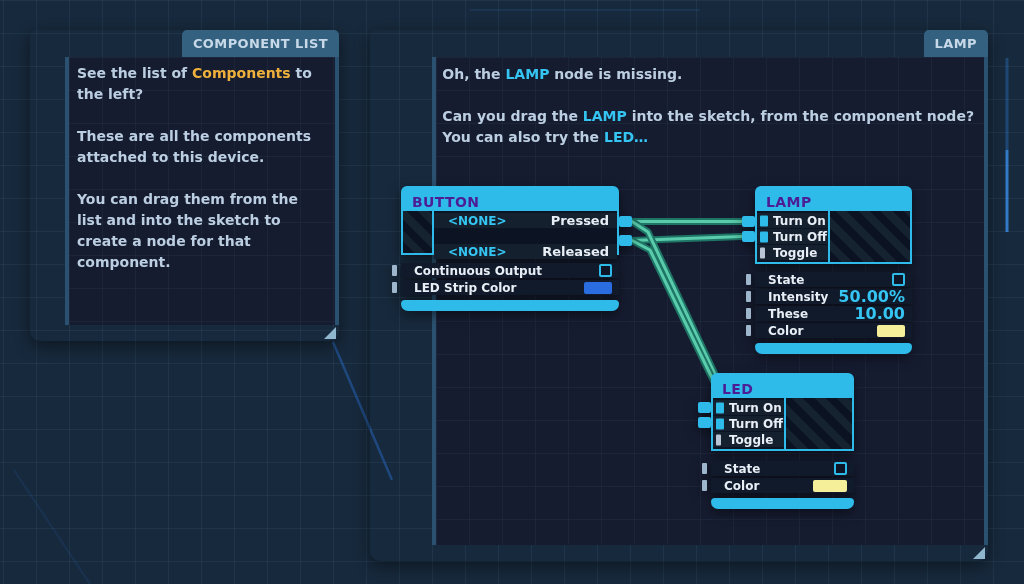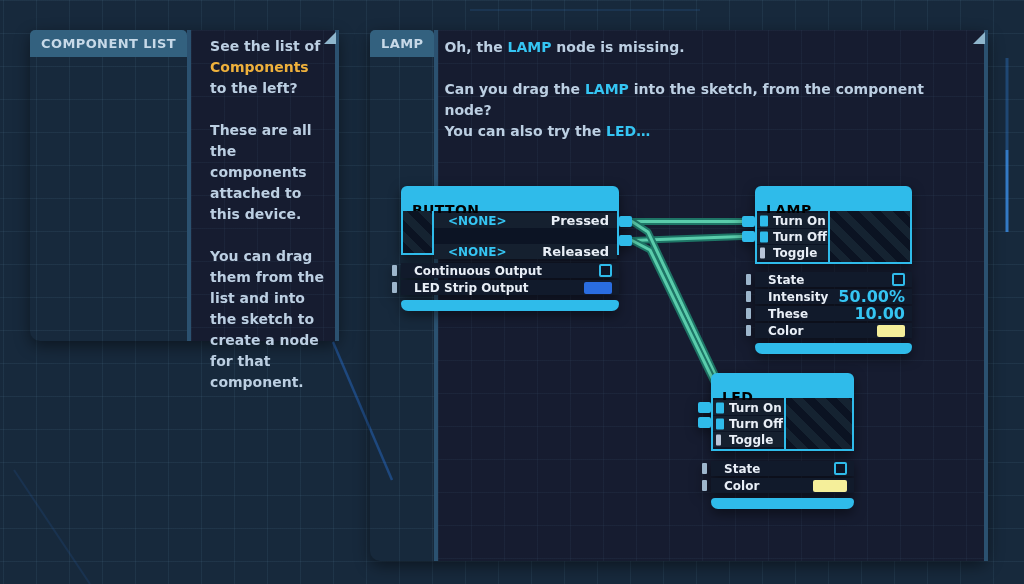--- a/index.html
+++ b/index.html
@@ -10,50 +10,50 @@
     background-color:#17293c;
     background-image:
       linear-gradient(rgba(130,185,225,0.08) 1px, transparent 1px),
       linear-gradient(90deg, rgba(130,185,225,0.08) 1px, transparent 1px);
     background-size:33px 33px;
     background-position:3px door 0;
     background-position:3px 0;
   }
   .decor{position:absolute;inset:0;z-index:0;}
   
-  .panel{position:absolute;display:flex;flex-direction:row;z-index:1;
-    border-radius:6px 6px 10px 10px;box-shadow:0 5px 16px rgba(0,0,0,.45);}
+  .panel{position:absolute;display:flex;flex-direction:column;z-index:1;
+    border-radius:6px 6px 10px 10px;box-shadow:0 5px 16px rgba(0,0,0,.45);align-items:flex-end;}
   .panel-header{height:27px;background:#33617f;color:#c7d9e8;font-weight:bold;
     font-size:13px;letter-spacing:.4px;display:flex;align-items:center;
     padding:0 11px;border-radius:5px 5px 0 0;}
   .panel-body{flex:1;background-color:#161c30;position:relative;
     border-left:4px solid #2b5170;border-right:4px solid #2b5170;
     background-image:
       linear-gradient(rgba(130,185,225,0.05) 1px, transparent 1px),
       linear-gradient(90deg, rgba(130,185,225,0.05) 1px, transparent 1px);
     background-size:33px 33px;
     color:#bccfe2;font-size:14px;font-weight:bold;line-height:21px;}
   .panel-footer{height:16px;background:#3a6a8b;border-radius:0 0 9px 9px;position:relative;}
   .grip{position:absolute;right:3px;bottom:2px;width:0;height:0;border-style:solid;
     border-width:0 0 12px 12px;border-color:transparent transparent #8fb6cd transparent;}
   .left-panel{left:30px;top:30px;width:309px;height:311px;}
   .right-panel{left:370px;top:30px;width:618px;height:531px;}
-  .left-panel .panel-body{padding:6px 8px 0 19px;}
+  .left-panel .panel-body{padding:6px 8px 0 8px;margin-left:35px;}
   .right-panel .panel-body{padding:7px 10px 0 6px;}
   .panel-body p{margin:0 0 21px 0;}
   .right-panel .panel-body .p1{}
   .right-panel .panel-body .p2,.right-panel .panel-body .p3{margin-bottom:0;}
   .hl-orange{color:#efb13c;}
   .hl-cyan{color:#35c5f3;}
   
   .wires{position:absolute;inset:0;z-index:2;pointer-events:none;}
   
   .node{position:absolute;z-index:3;filter:drop-shadow(0 4px 6px rgba(0,0,0,.5));}
-  .node-header{background:#2fbbea;color:#000000;font-weight:bold;font-size:14px;
-    height:25px;line-height:25px;padding:12px 11px;border-radius:6px 6px 0 0;letter-spacing:.4px;}
+  .node-header{background:#2fbbea;color:#4c1d95;font-weight:bold;font-size:14px;
+    height:25px;line-height:25px;padding:4px 11px;border-radius:6px 6px 0 0;letter-spacing:.4px;}
   .node-io{border:2px solid #2fbbea;border-top:none;background:#0c1424;display:flex;}
   .hatch{background:repeating-linear-gradient(45deg,#0b1322 0 8px,#152331 8px 16px);}
   
   .io-left{width:31px;border-right:2px solid #2fbbea;}
   .io-rows{flex:1;display:flex;flex-direction:column;gap:16px;padding:2px 0;}
   .io-row{flex:1;background:#15202f;display:flex;align-items:center;
     justify-content:space-between;padding:0 8px 0 14px;}
   .none-val{color:#35c5f3;font-weight:bold;font-size:12px;}
   .io-label{color:#e8eef6;font-weight:bold;font-size:13px;}
   
@@ -165,21 +165,21 @@
       </div>
     </div>
     <div class="props">
       <div class="prop-row">
         <span class="prop-tab"></span>
         <span class="prop-label">Continuous Output</span>
         <span class="checkbox"></span>
       </div>
       <div class="prop-row">
         <span class="prop-tab"></span>
-        <span class="prop-label">LED Strip Output</span>
+        <span class="prop-label">LED Strip Color</span>
         <span class="swatch" style="background-color: rgb(42, 109, 224);"></span>
       </div>
     </div>
     <div class="node-footer"></div>
     <span class="port out" style="top:30px"></span>
     <span class="port out" style="top:49px"></span>
   </div>
 
   <div class="node node-lamp">
     <div class="node-header">LAMP</div>

